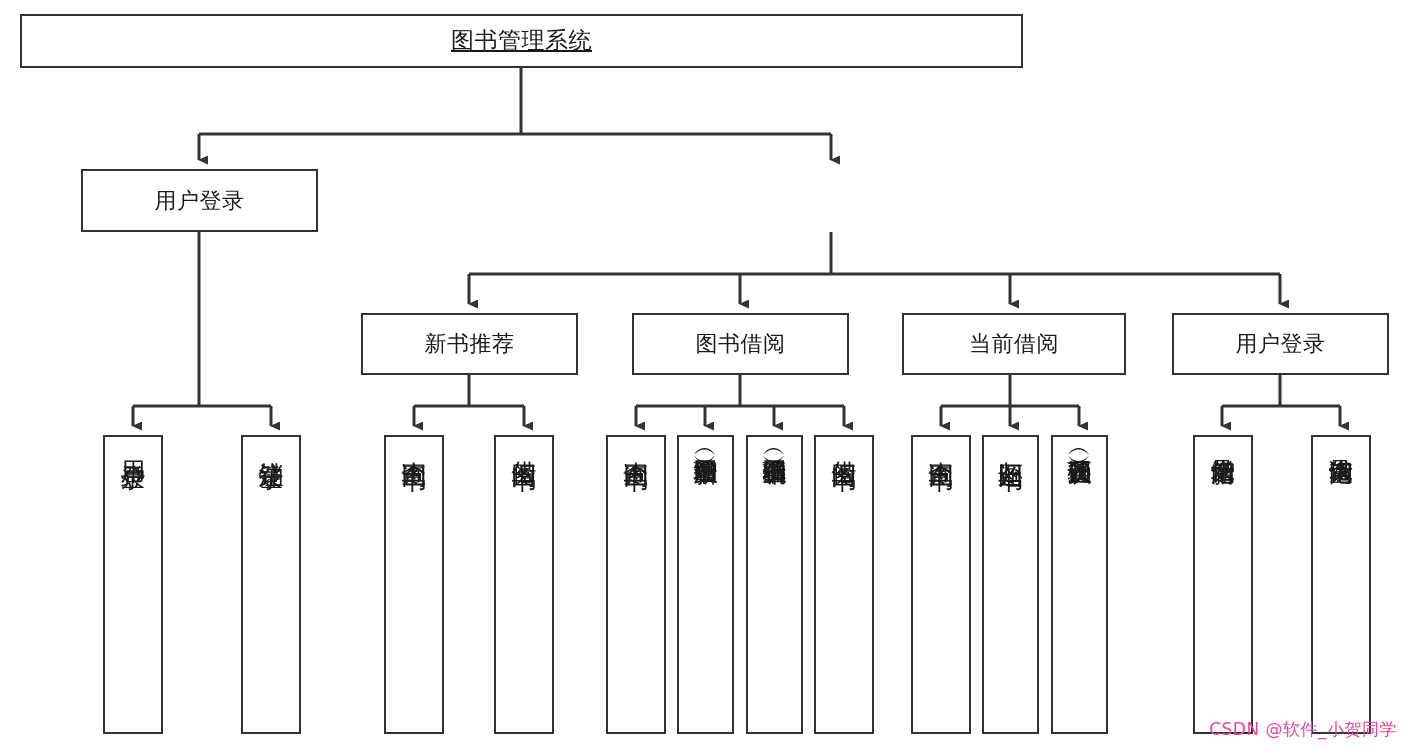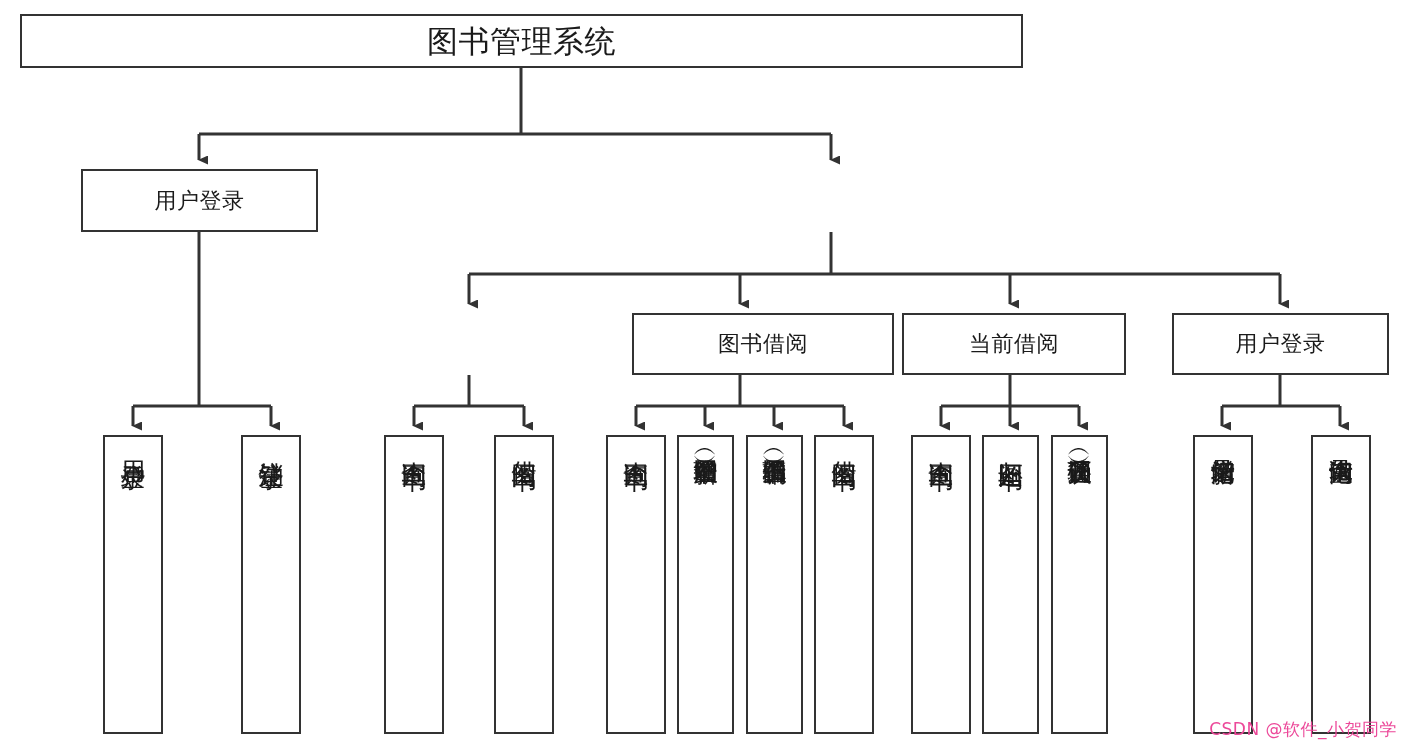--- a/index.html
+++ b/index.html
@@ -41,21 +41,22 @@
     text-align: center;
     line-height: 1.18;
     white-space: pre;
   }
   
   .node.horiz .node-label {
     font-size: 22px;
     letter-spacing: 0.5px;
   }
   .node.root .node-label {
-    font-size: 31px;
+    font-size: 23px;
+    text-decoration: underline;
   }
   
   .node.vert {
     align-items: flex-start;
     justify-content: center;
     padding-top: 4px;
   }
   .node.vert .node-label {
     writing-mode: vertical-rl;
     text-orientation: upright;
@@ -135,22 +136,25 @@
 
   <div class="node horiz root" style="left:20px; top:14px; width:1003px; height:54px;">
     <span class="node-label">图书管理系统</span>
   </div>
 
   <div class="node horiz" style="left:81px; top:169px; width:237px; height:63px;">
     <span class="node-label">用户登录</span>
   </div>
 
 
-
-  <div class="node horiz" style="left:632px; top:313px; width:262px; height:62px;">
+  <div class="node horiz" style="left:361px; top:313px; width:217px; height:62px;">
+    <span class="node-label">新书推荐</span>
+  </div>
+
+  <div class="node horiz" style="left:632px; top:313px; width:217px; height:62px;">
     <span class="node-label">图书借阅</span>
   </div>
 
   <div class="node horiz" style="left:902px; top:313px; width:224px; height:62px;">
     <span class="node-label">当前借阅</span>
   </div>
 
   <div class="node horiz" style="left:1172px; top:313px; width:217px; height:62px;">
     <span class="node-label">用户登录</span>
   </div>

